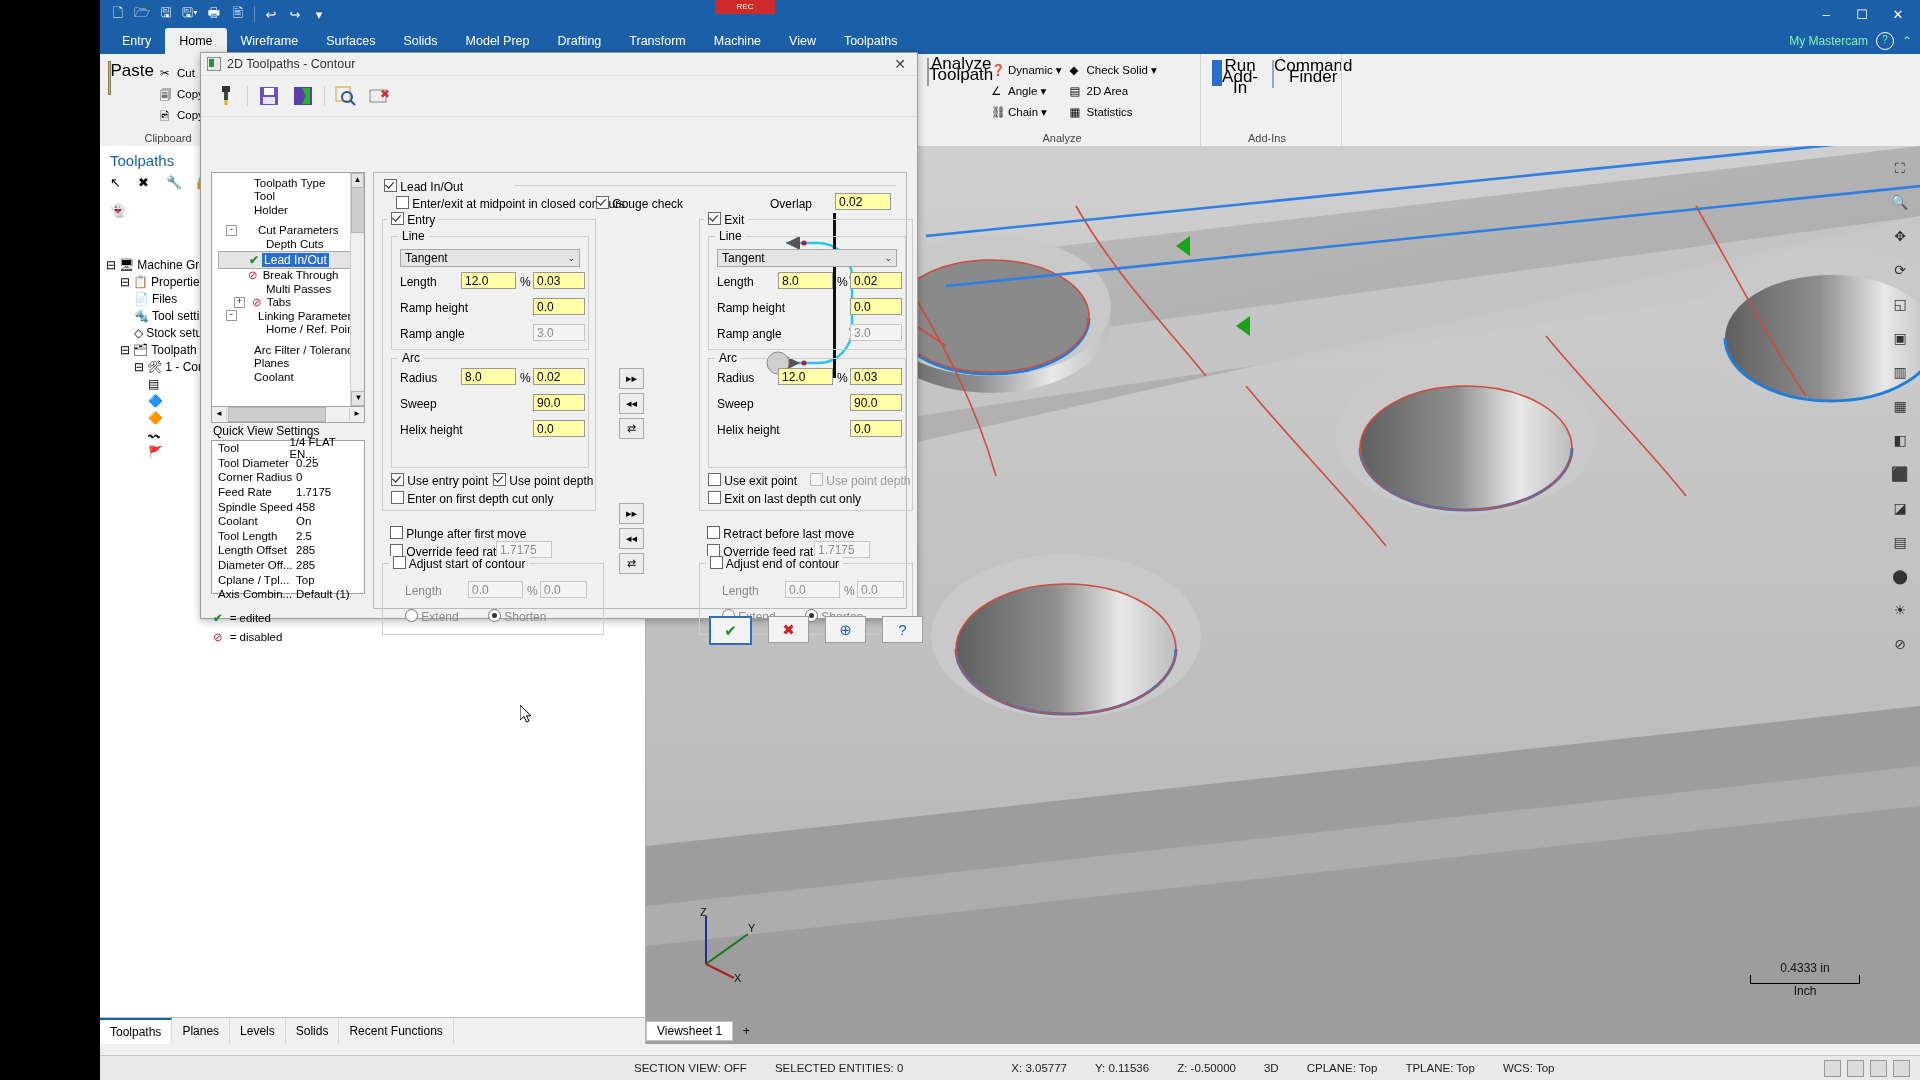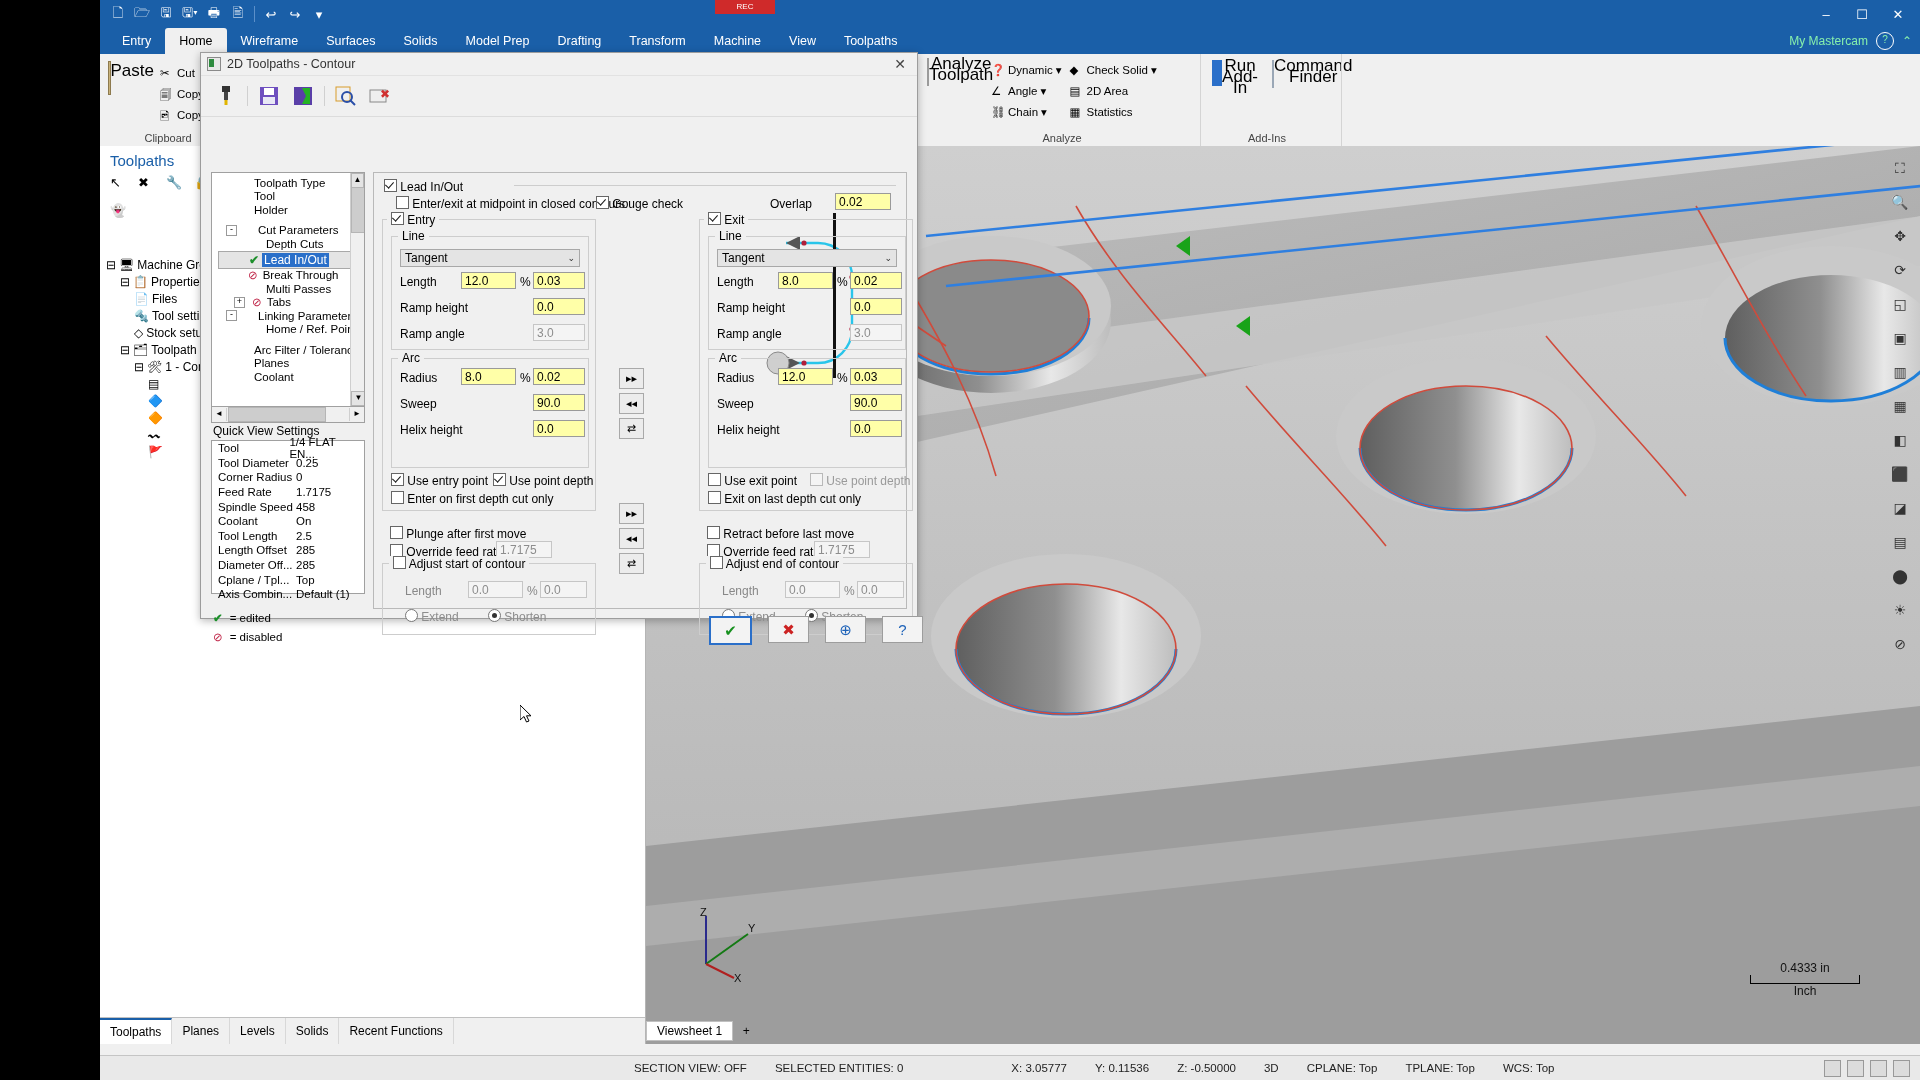--- a/index.html
+++ b/index.html
@@ -675,21 +675,21 @@
         <div class="lab" style="position:absolute;left:16px;top:353px;">
           <span class="cb"></span>
           <span>Plunge after first move</span>
         </div>
         <div class="lab" style="position:absolute;left:16px;top:371px;">
           <span class="cb"></span>
           <span>Override feed rate</span>
         </div>
         <div class="fld ro" style="position:absolute;left:122px;top:368px;width:56px;">1.7175</div>
 
-        <div class="grp" style="left:8px;top:390px;width:212px;height:70px;">
+        <div class="grp" style="left:8px;top:390px;width:212px;height:70px;padding-left:8px;">
           <span class="grplbl">
             <span class="cb"></span>
             <span>Adjust start of contour</span>
           </span>
           <div class="lab" style="position:absolute;left:22px;top:20px;color:#888;">Length</div>
           <div class="fld ro" style="position:absolute;left:85px;top:17px;width:55px;">0.0</div>
           <div class="lab" style="position:absolute;left:144px;top:20px;color:#888;">%</div>
           <div class="fld ro" style="position:absolute;left:157px;top:17px;width:47px;">0.0</div>
           <div class="lab" style="position:absolute;left:22px;top:45px;color:#8d8d8d;">
             <span class="rb"></span>

